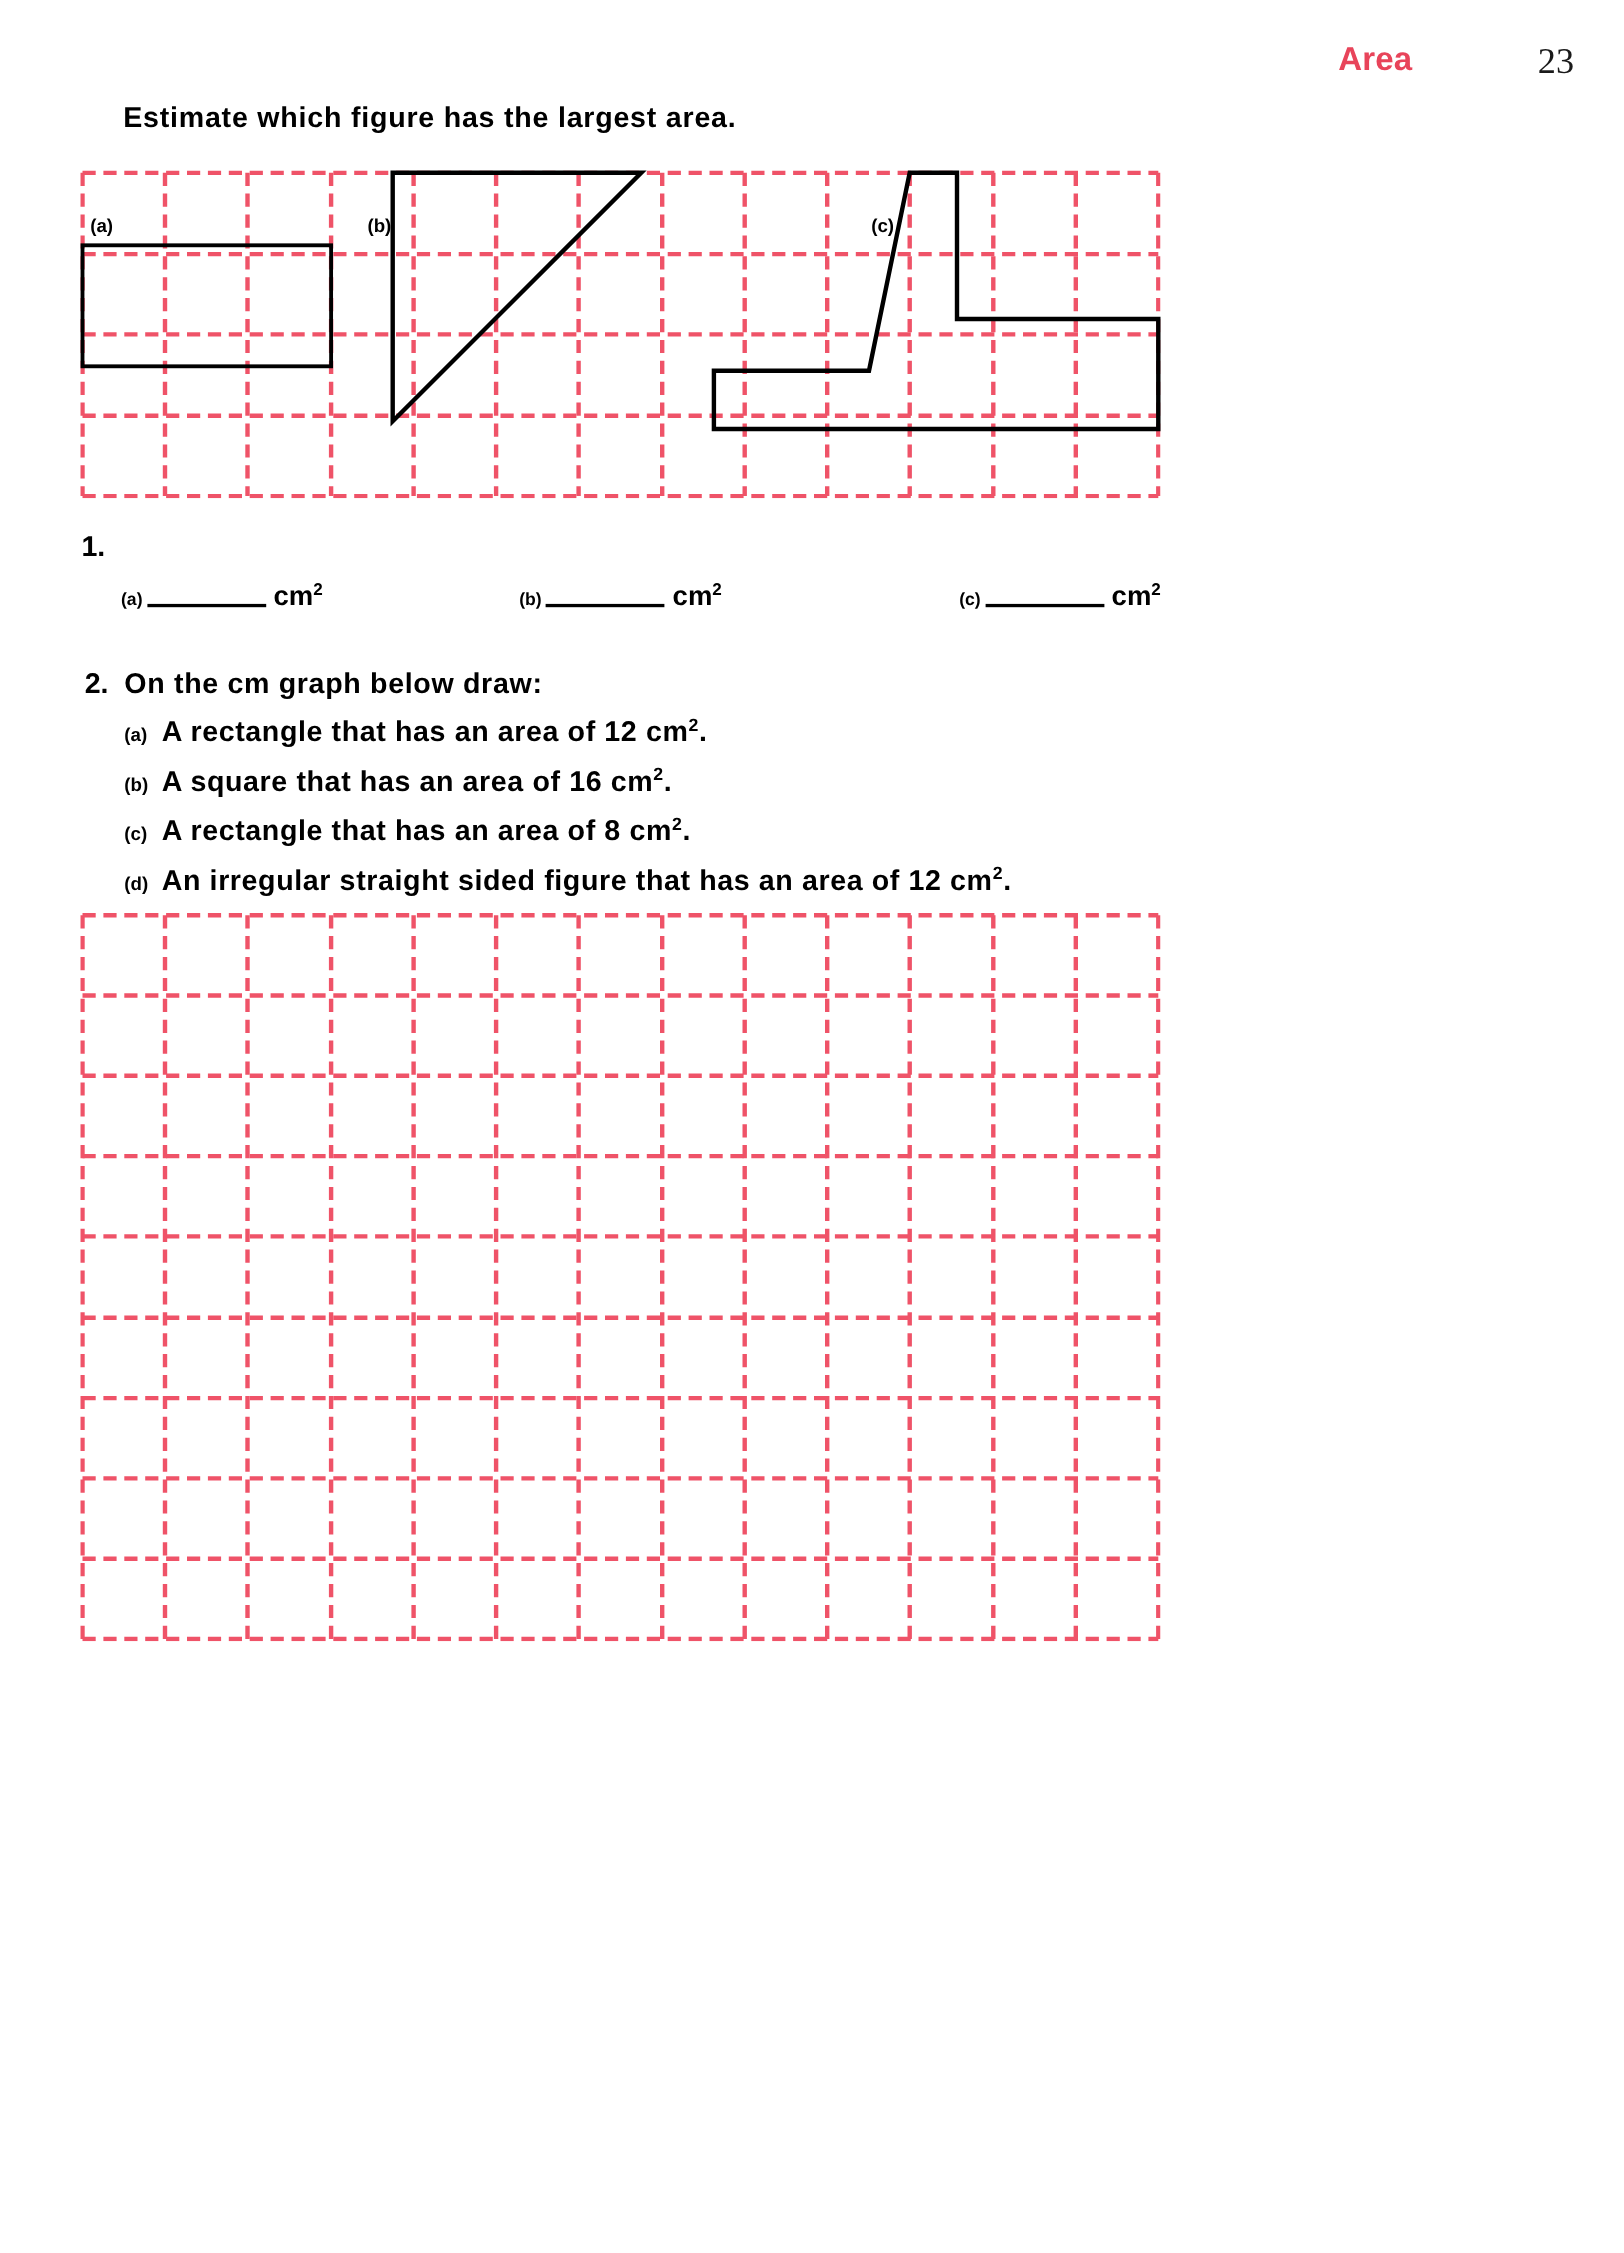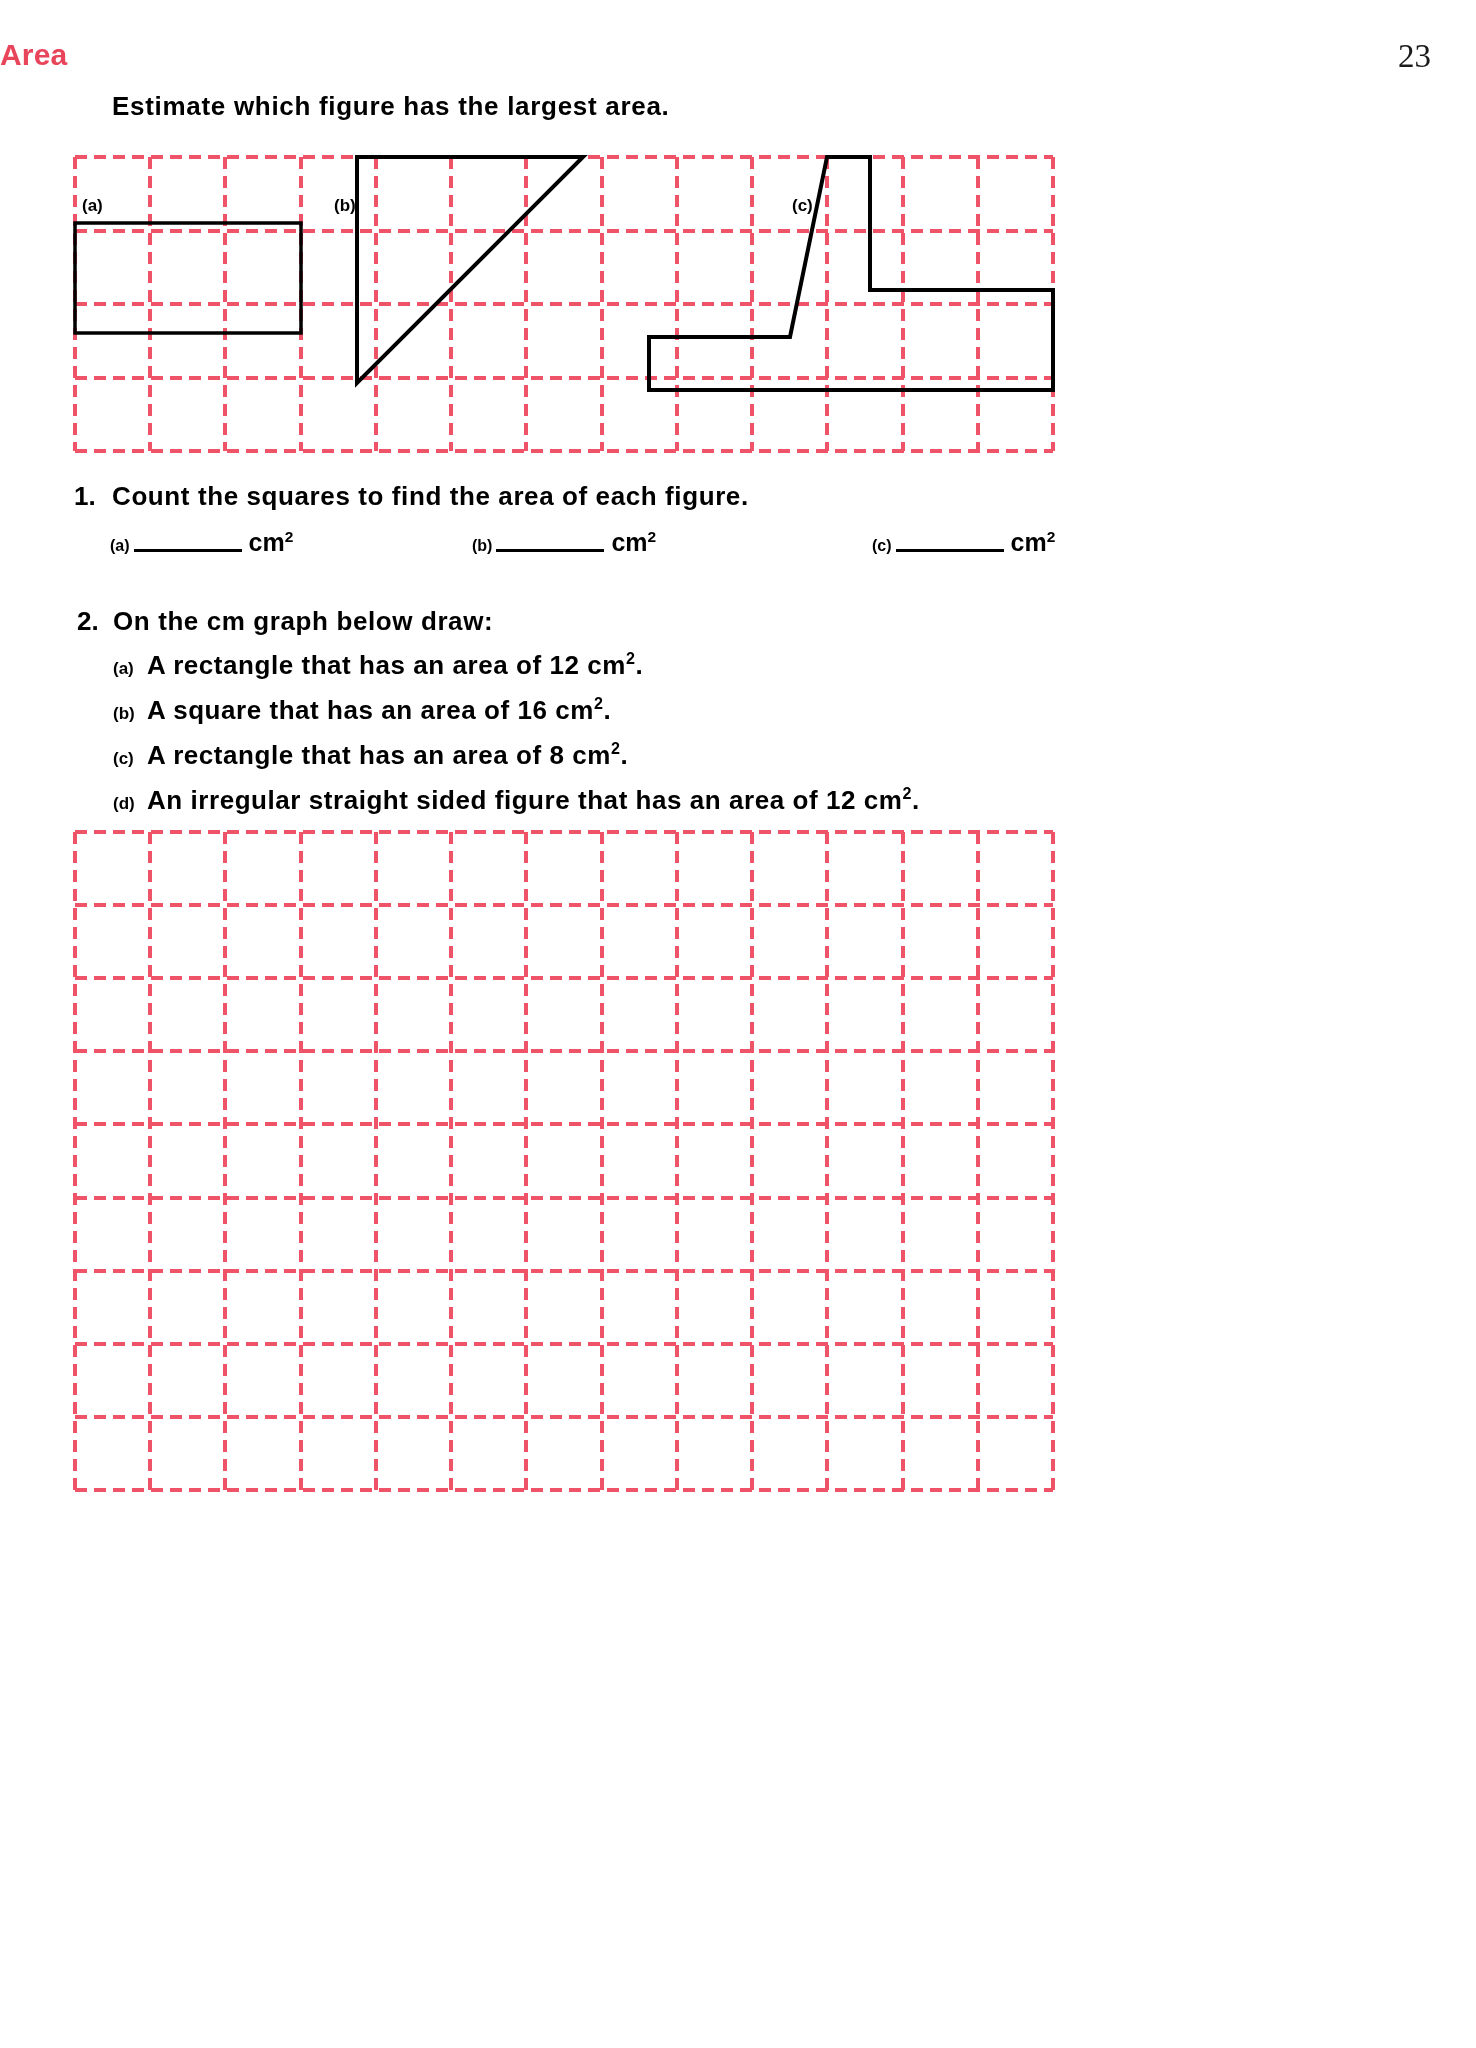--- a/index.html
+++ b/index.html
@@ -9,21 +9,21 @@
     font-family:"Liberation Sans", sans-serif;
     color:#000000;
     position:relative;
     overflow:hidden;
   }
   .page{position:absolute;inset:0;}
 
   
   .hdr-title{
     position:absolute;left:0;top:38px;width:1284px;
-    text-align:left;
+    text-align:right;
     font-size:30px;font-weight:bold;
     color:#e8445a;
     letter-spacing:.2px;
   }
   .hdr-pageno{
     position:absolute;right:45px;top:38px;
     font-size:33px;font-weight:normal;color:#1a1a1a;
     font-family:Liberation Serif, serif;
   }
 
@@ -113,21 +113,20 @@
     <g>
       <polygon points="827,57 870,57 870,190 1053,190 1053,290 649,290 649,237 790,237" fill="none" stroke="#000" stroke-width="4"></polygon>
     </g>
   </svg>
 
   <div class="fig-label" style="left:82px;top:196px;">(a)</div>
   <div class="fig-label" style="left:334px;top:196px;">(b)</div>
   <div class="fig-label" style="left:792px;top:196px;">(c)</div>
 
   <div class="q-num" style="left:74px;top:481px;">1.</div>
-  <div class="q" style="left:112px;top:481px;">Count the squares to find the area of each figure.</div>
 
   <div class="blank-item" style="left:110px;top:528px;">
     <span class="blank-tag">(a)</span>
     <span class="blank-line"></span>
     <span class="blank-unit"><span>cm</span><sup>2</sup></span>
   </div>
   <div class="blank-item" style="left:472px;top:528px;">
     <span class="blank-tag">(b)</span>
     <span class="blank-line"></span>
     <span class="blank-unit"><span>cm</span><sup>2</sup></span>

